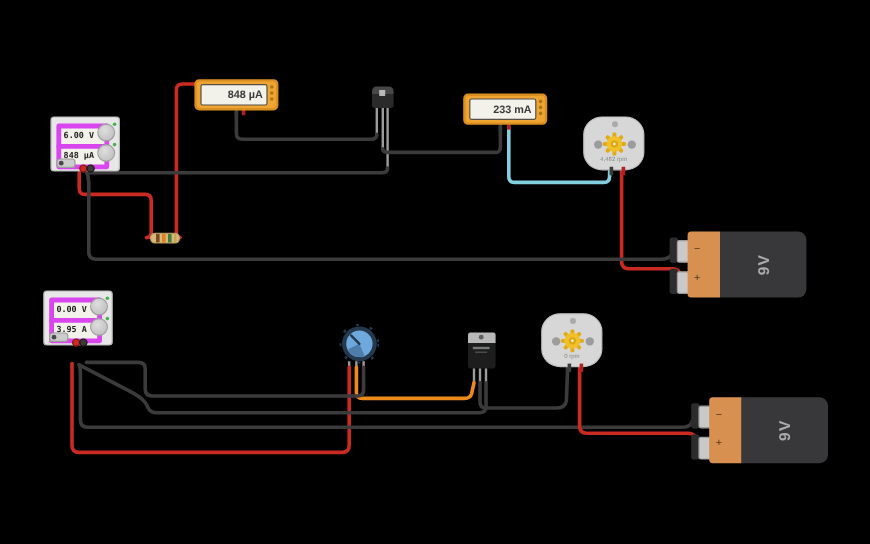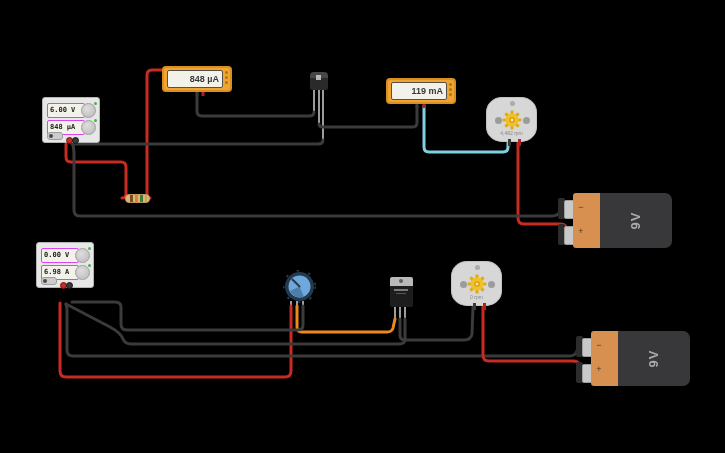--- a/index.html
+++ b/index.html
@@ -4,21 +4,21 @@
 <style>
   html,body{margin:0;padding:0}
   body{width:725px;height:453px;position:relative;overflow:hidden;background:#000;
        font-family:"Liberation Sans",sans-serif;}
   #wires{position:absolute;left:0;top:0;z-index:1}
   .comp{position:absolute;z-index:2;box-sizing:border-box}
 
   
   .ps{width:58px;height:46px;background:var(--ps_body);border:1px solid #b5b5b5;border-radius:3px}
   .ps .disp{position:absolute;left:4px;width:34px;height:13px;background:var(--display_bg);
-            border:1px solid #d946ef;border-radius:2px;
+            border:4px solid #d946ef;border-radius:2px;
             font:bold 7px "DejaVu Sans Mono",monospace;color:#222;line-height:12px;
             padding-left:2px;white-space:nowrap;overflow:hidden}
   .disp.v{top:5px}.disp.c{top:22px}
   .ps .knob{position:absolute;right:3px;width:13px;height:13px;border-radius:50%;
             background:radial-gradient(circle at 40% 35%,#dedede,#b9b9b9);border:1px solid #a0a0a0}
   .knob.k1{top:5px}.knob.k2{top:22px}
   .knob::after{content:"";position:absolute;right:-2px;top:-2px;width:3px;height:3px;
                border-radius:50%;background:var(--indicator_green)}
   .ps .toggle{position:absolute;left:4px;bottom:2px;width:14px;height:6px;border-radius:3px;
               background:#cccccc;border:1px solid #9d9d9d}
@@ -167,21 +167,21 @@
   <div class="btns">
       <i></i>
       <i></i>
       <i></i>
     </div>
 </div>
 
 <div class="comp transistor" style="left:310px;top:72px"></div>
 
 <div class="comp meter" style="left:386px;top:78px">
-  <div class="screen">119 mA</div>
+  <div class="screen">233 mA</div>
   <div class="btns">
       <i></i>
       <i></i>
       <i></i>
     </div>
 </div>
 
 <div class="comp motor" style="left:486px;top:97px">
   <div class="hole t"></div>
   <div class="hole l"></div>
@@ -224,21 +224,21 @@
 
 <div class="comp resistor" style="left:125px;top:194px">
   <i class="b1"></i>
   <i class="b2"></i>
   <i class="b3"></i>
   <i class="b4"></i>
 </div>
 
 <div class="comp ps" style="left:36px;top:242px">
   <div class="disp v">0.00 V</div>
-  <div class="disp c">6.98 A</div>
+  <div class="disp c">3.95 A</div>
   <div class="knob k1"></div>
   <div class="knob k2"></div>
   <div class="toggle"></div>
   <div class="term red"></div>
   <div class="term blk"></div>
 </div>
 
 <div class="comp pot" style="left:283px;top:270px">
   <svg width="33" height="33">
     <circle cx="16.5" cy="16.5" r="16" fill="none" stroke="var(--pot_ring)" stroke-width="2" stroke-dasharray="2.5 9.5"></circle>

